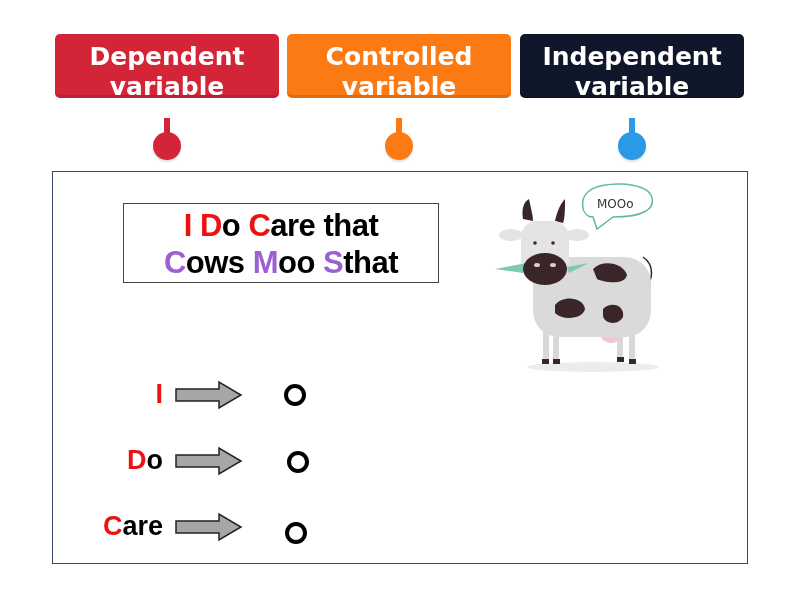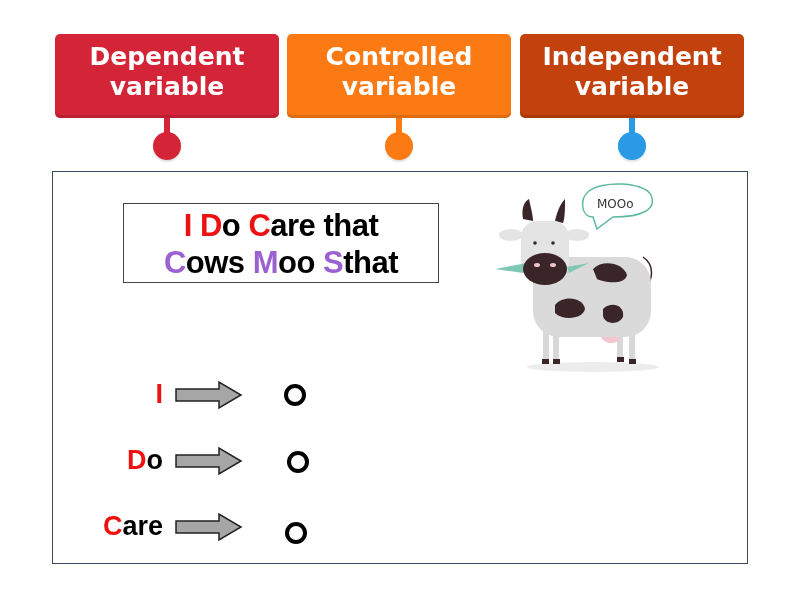--- a/index.html
+++ b/index.html
@@ -2,21 +2,21 @@
 <html><head>
 <meta charset="utf-8">
 <style>
   * { box-sizing: border-box; margin: 0; padding: 0; }
   html, body { width: 800px; height: 600px; background: #ffffff; overflow: hidden; }
   body { position: relative; font-family: "DejaVu Sans", "Liberation Sans", sans-serif; }
 
   .label-tile {
     position: absolute;
     top: 34px;
-    height: 84px;
+    height: 64px;
     width: 224px;
     border-radius: 5px;
     color: #ffffff;
     font-weight: bold;
     font-size: 25px;
     line-height: 30px;
     text-align: center;
     padding-top: 8px;
     cursor: grab;
     box-shadow: inset 0 -3px 0 rgba(0,0,0,0.12);
@@ -36,21 +36,21 @@
     width: 28px;
     height: 28px;
     margin-left: -14px;
     border-radius: 50%;
     box-shadow: 0 2px 2px rgba(0,0,0,0.12);
   }
   .tile-red { left: 55px; background: #d42538; }
   .tile-red .pin-stem, .tile-red .pin-head { background: #d42538; }
   .tile-orange { left: 287px; background: #fb7a14; }
   .tile-orange .pin-stem, .tile-orange .pin-head { background: #fb7a14; }
-  .tile-blue { left: 520px; background: #c2410c; }
+  .tile-blue { left: 520px; background: #0f172a; }
   .tile-blue .pin-stem, .tile-blue .pin-head { background: #2a9ae6; }
 
   .board {
     position: absolute;
     left: 52px; top: 171px;
     width: 696px; height: 393px;
     border: 1.5px solid #3a4a66;
     background: #ffffff;
   }
 

